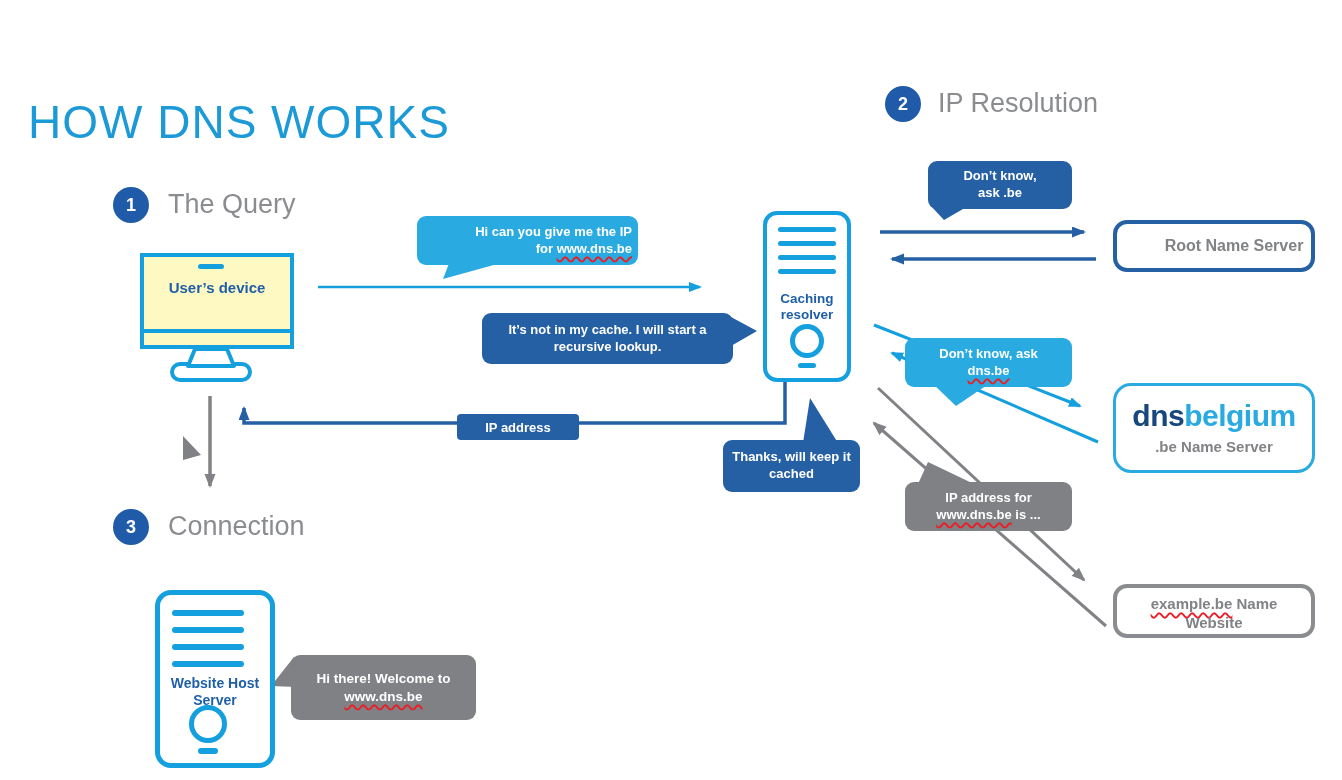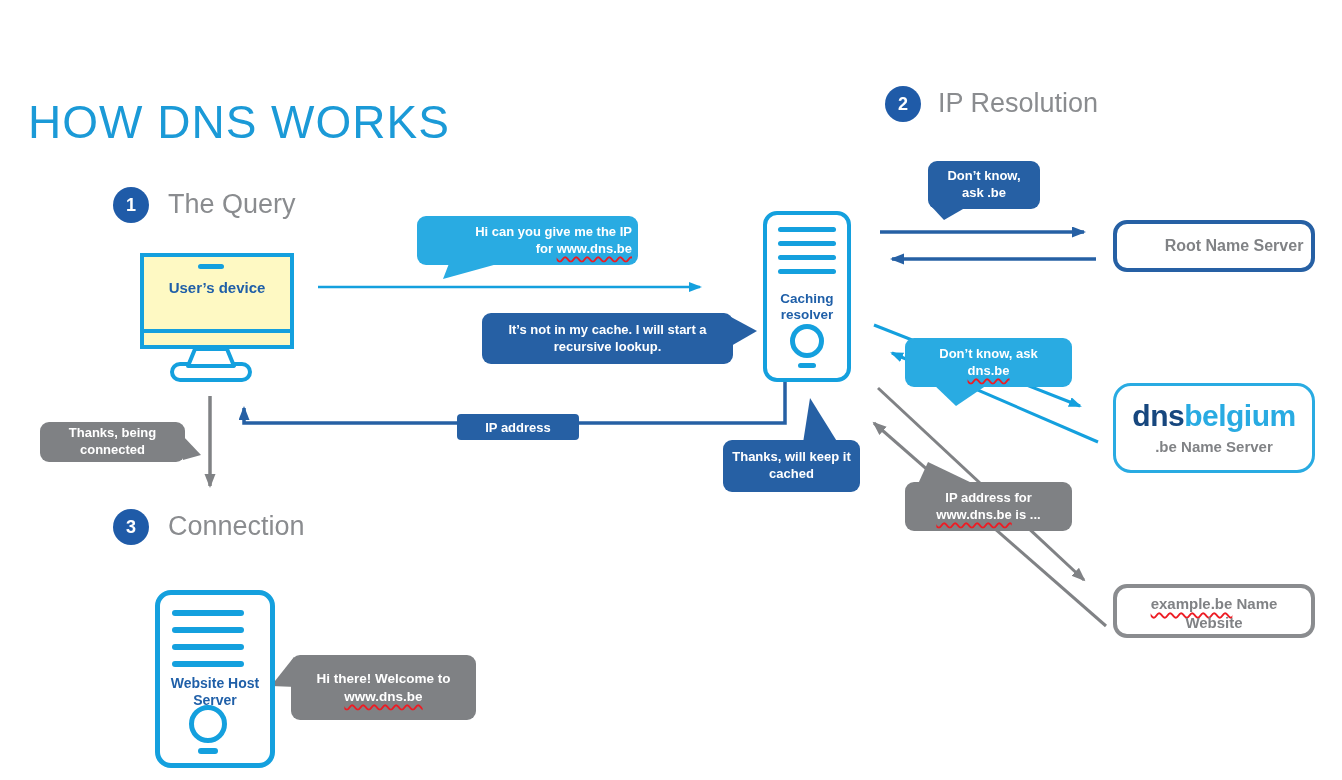--- a/index.html
+++ b/index.html
@@ -147,21 +147,21 @@
 
   <div class="bubble lb" style="left:417px; top:216px; width:221px; height:49px;align-items:flex-end;">
     <div>Hi can you give me the IP</div>
     <div><span>for </span><span class="sq">www.dns.be</span></div>
   </div>
 
   <div class="bubble db" style="left:482px; top:313px; width:251px; height:51px; padding:4px 10px;">
     <div>It’s not in my cache. I will start a recursive lookup.</div>
   </div>
 
-  <div class="bubble db" style="left:928px; top:161px; width:112px; height:48px;">
+  <div class="bubble db" style="left:928px; top:161px; width:144px; height:48px;">
     <div>Don’t know,</div>
     <div>ask .be</div>
   </div>
 
   <div class="bubble lb" style="left:905px; top:338px; width:167px; height:49px;">
     <div>Don’t know, ask</div>
     <div><span class="sq">dns.be</span></div>
   </div>
 
   <div class="bubble gy" style="left:905px; top:482px; width:167px; height:49px;">
@@ -170,22 +170,19 @@
   </div>
 
   <div class="bubble db" style="left:723px; top:440px; width:137px; height:52px;">
     <div>Thanks, will keep it cached</div>
   </div>
 
   <div class="iplabel">
     <span>IP address</span>
   </div>
 
-  <div class="bubble gy" style="left:40px; top:422px; width:145px; height:40px;">
-    <div>Thanks, being connected</div>
-  </div>
 
   <div class="bubble gy" style="left:291px; top:655px; width:185px; height:65px; font-size:13.5px;">
     <div>Hi there! Welcome to</div>
     <div><span class="sq">www.dns.be</span></div>
   </div>
 
 </div>
 
 </body></html>

